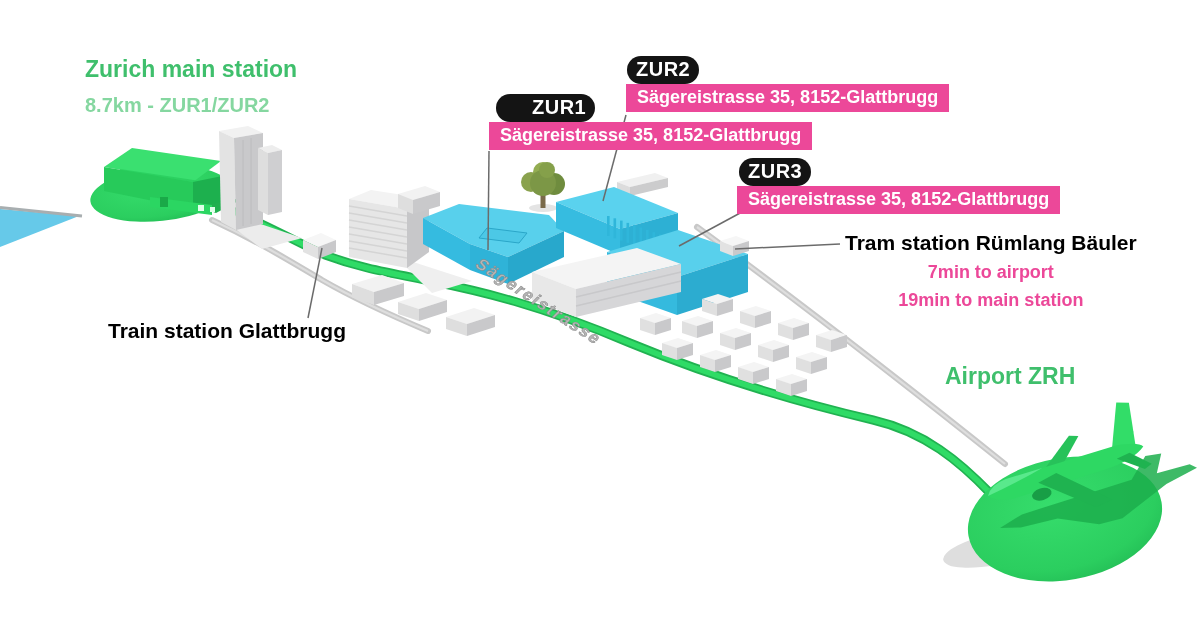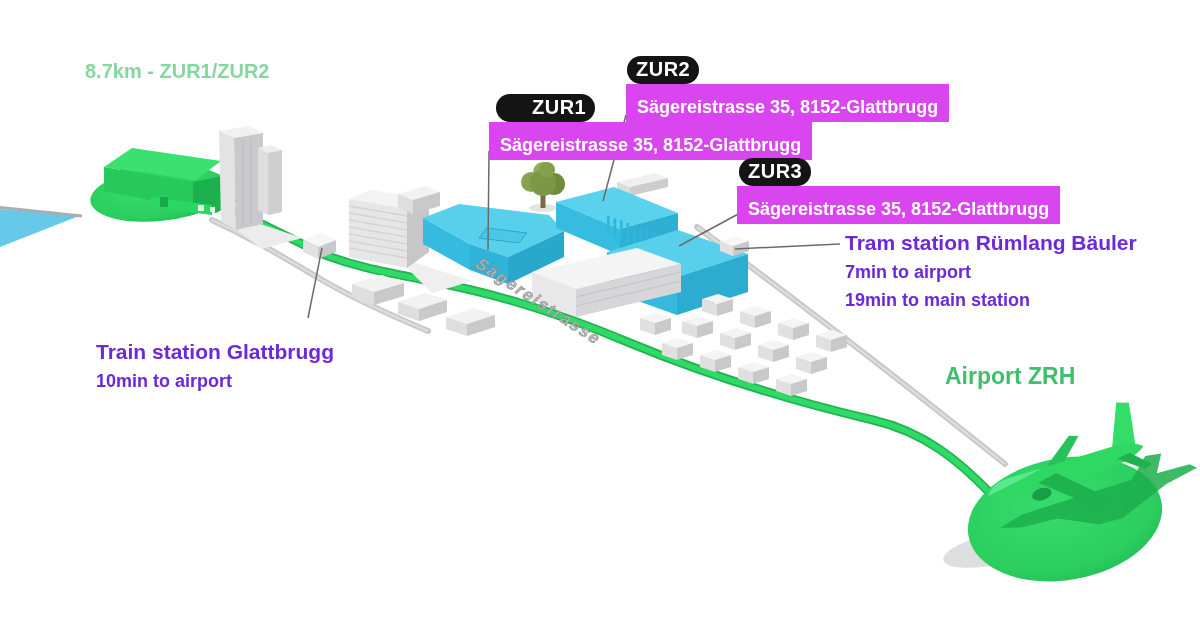--- a/index.html
+++ b/index.html
@@ -2,29 +2,29 @@
 <html><head>
 <meta charset="utf-8">
 <style>
   html,body{margin:0;padding:0;background:#ffffff;}
   #stage{position:relative;width:1200px;height:630px;background:#ffffff;overflow:hidden;
          font-family:"Liberation Sans",sans-serif;}
   #scene{position:absolute;left:0;top:0;}
   .abs{position:absolute;}
   
   .green-label .t{font-size:23px;font-weight:bold;color:#3fbf6c;line-height:1.1;}
-  .green-label .s{font-size:20px;font-weight:600;color:#85d7a0;line-height:1.1;margin-top:3px;}
+  .green-label .s{font-size:20px;font-weight:600;color:#85d7a0;line-height:1.1;margin-top:12px;}
   
-  .gray-label .t{font-size:21px;font-weight:bold;color:#6d28d9;line-height:1.15;}
-  .gray-label .s{font-size:18px;font-weight:600;color:#6d28d9;line-height:1.15;margin-top:7px;}
+  .gray-label .t{font-size:21px;font-weight:bold;color:#000000;line-height:1.15;}
+  .gray-label .s{font-size:18px;font-weight:600;color:#ec4899;line-height:1.15;margin-top:7px;text-align:center;}
   
   .dc-badge{display:inline-block;background:#141414;color:#ffffff;font-size:20px;font-weight:bold;
             padding:2px 9px 3px 9px;letter-spacing:0.5px;border-radius:14px;}
-  .dc-addr{display:inline-block;background:#d946ef;color:#ffffff;font-size:18px;font-weight:bold;
-           padding:13px 11px 4px 11px;white-space:nowrap;}
+  .dc-addr{display:inline-block;background:#ec4899;color:#ffffff;font-size:18px;font-weight:bold;
+           padding:3px 11px 4px 11px;white-space:nowrap;}
 </style>
 </head>
 <body>
 
 <div id="stage">
 
 <svg id="scene" width="1200" height="630" viewBox="0 0 1200 630">
   <defs>
     <radialGradient id="gEll" cx="45%" cy="38%" r="75%">
       <stop offset="0%" stop-color="#36dd6c"></stop>
@@ -220,20 +220,21 @@
   <g stroke="#6b6b6b" stroke-width="1.5" fill="none">
     <line x1="489" y1="151" x2="488" y2="250"></line>
     <line x1="626" y1="115" x2="603" y2="201"></line>
     <line x1="742" y1="212" x2="679" y2="246"></line>
     <line x1="840" y1="244" x2="735" y2="249"></line>
     <line x1="322" y1="248" x2="308" y2="318"></line>
   </g>
 </svg>
 
   <div class="abs green-label" style="left:85px;top:57px;">
+    <div class="t">Zurich main station</div>
     <div class="s">8.7km - ZUR1/ZUR2</div>
   </div>
 
   <div class="abs" style="left:627px;top:56px;">
     <span class="dc-badge">ZUR2</span><br>
     <span class="dc-addr" style="margin-left:-1px;">Sägereistrasse 35, 8152-Glattbrugg</span>
   </div>
 
   <div class="abs" style="left:489px;top:94px;">
     <span class="dc-badge" style="margin-left:7px;padding-left:36px;">ZUR1</span><br>
@@ -244,22 +245,21 @@
     <span class="dc-badge" style="margin-left:2px;">ZUR3</span><br>
     <span class="dc-addr">Sägereistrasse 35, 8152-Glattbrugg</span>
   </div>
 
   <div class="abs gray-label" style="left:845px;top:231px;">
     <div class="t">Tram station Rümlang Bäuler</div>
     <div class="s">7min to airport</div>
     <div class="s">19min to main station</div>
   </div>
 
-  <div class="abs gray-label" style="left:96px;top:319px;margin-top:21px;">
+  <div class="abs gray-label" style="left:108px;top:319px;">
     <div class="t">Train station Glattbrugg</div>
-    <div class="s">10min to airport</div>
   </div>
 
   <div class="abs green-label" style="left:945px;top:364px;">
     <div class="t">Airport ZRH</div>
   </div>
 
 </div>
 
 </body></html>

